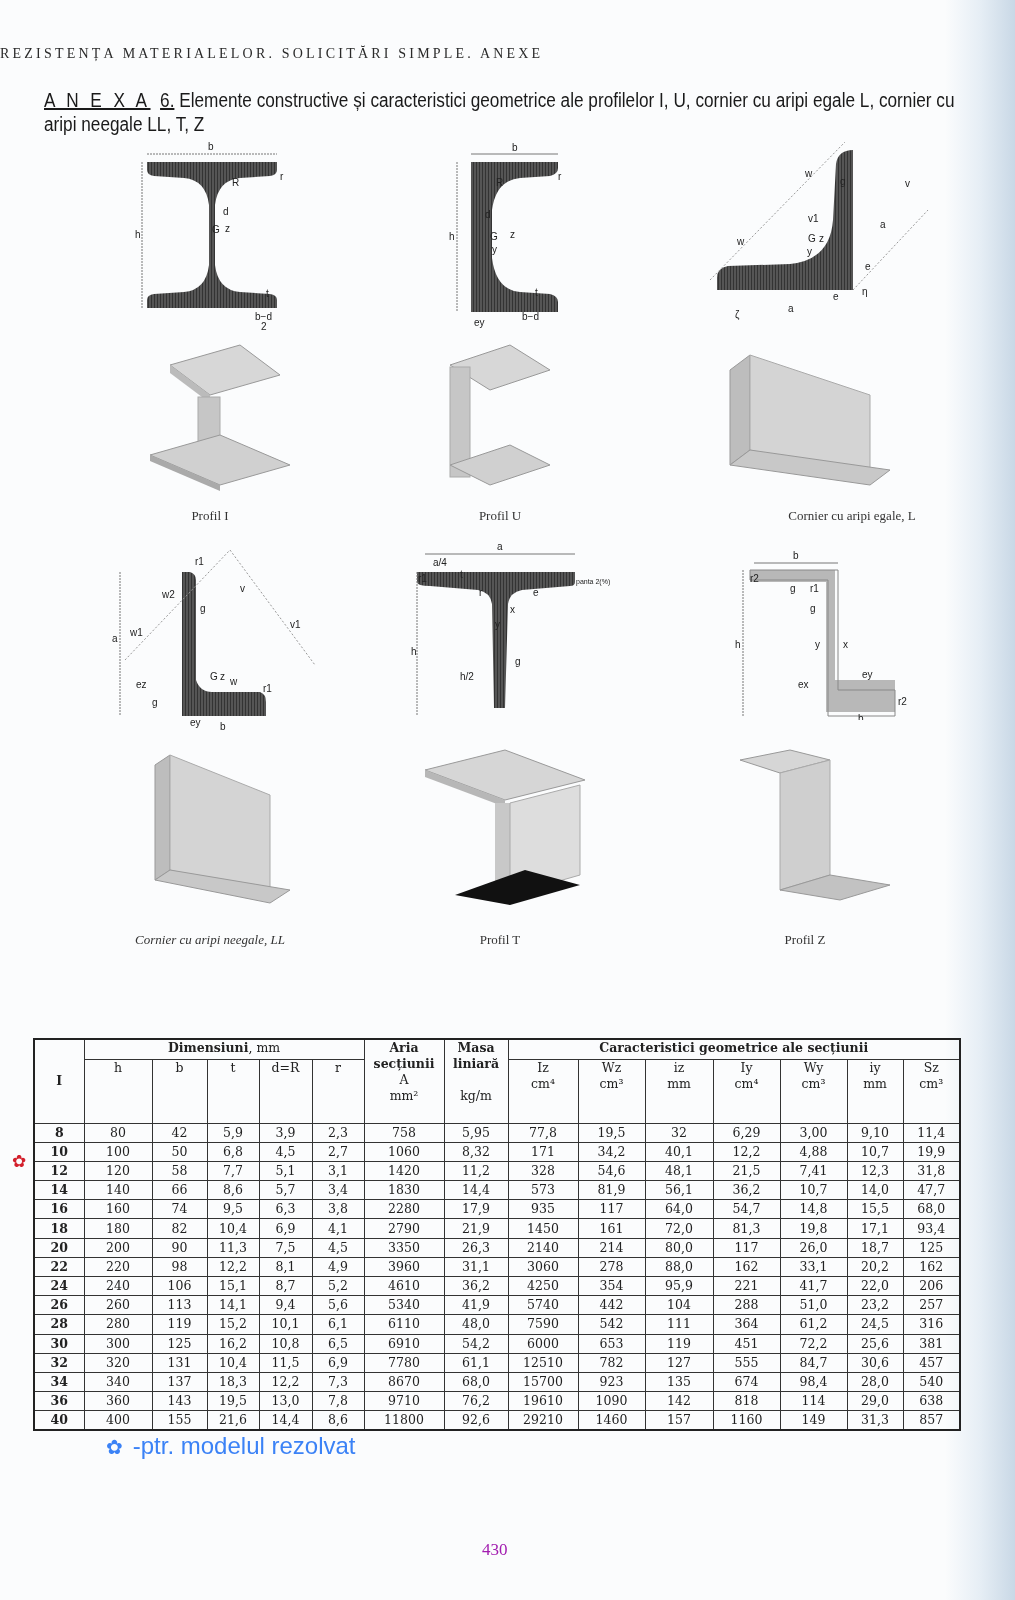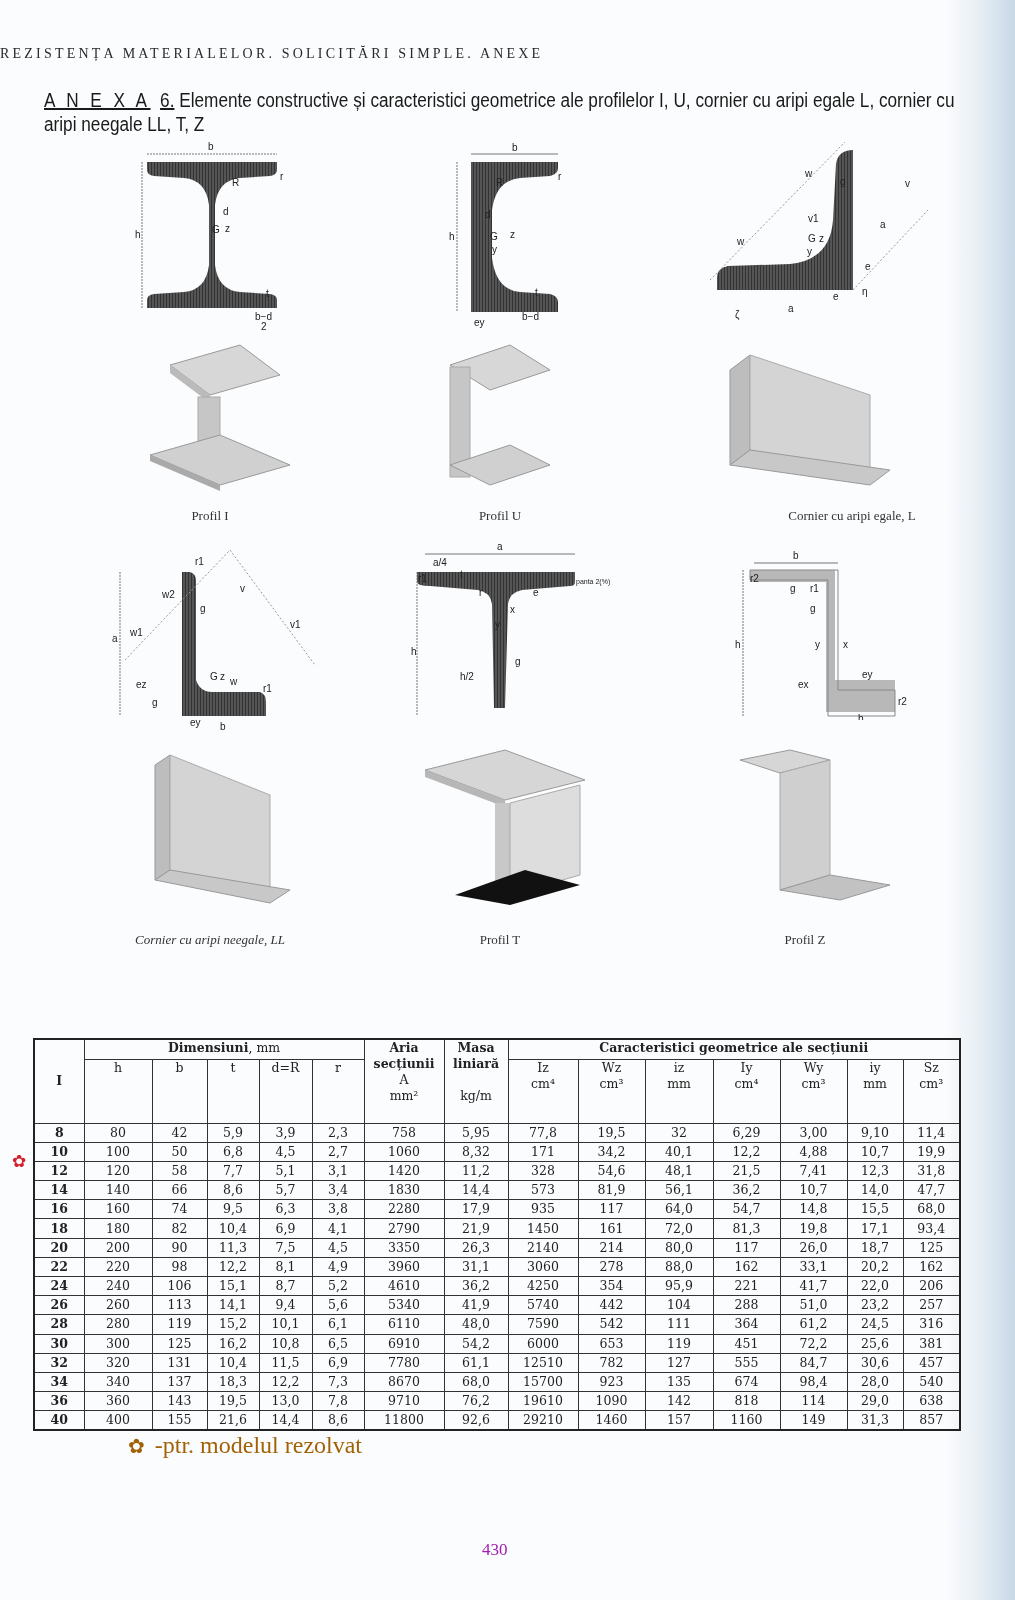--- a/index.html
+++ b/index.html
@@ -24,21 +24,21 @@
 
   table.profile { position: absolute; left: 33px; top: 1038px; border-collapse: collapse;
     font-family: "DejaVu Serif", serif; font-size: 12.5px; color: #222; }
   table.profile td, table.profile th { border: 1px solid #333; text-align: center; padding: 0; font-weight: normal; height: 19.2px; line-height: 18px; }
   table.profile th { vertical-align: top; line-height: 16px; }
   table.profile .b { font-weight: bold; }
   table.profile tbody td:first-child { font-weight: bold; }
   table.profile { border: 2px solid #222; }
 
   .marker-star { position: absolute; left: 12px; top: 1151px; color: #d3202c; font-size: 17px; }
-  .note { position: absolute; left: 128px; top: 1432px; color: #a16207; font-family: Liberation Serif, serif; font-size: 24px; }
+  .note { position: absolute; left: 106px; top: 1432px; color: #3b82f6; font-family: Liberation Sans, sans-serif; font-size: 24px; }
   .note .star { font-size: 20px; margin-right: 10px; }
   .page-num { position: absolute; left: 482px; top: 1540px; font-family: "Liberation Serif", serif; font-size: 17px; color: #a21caf; }
 </style>
 </head>
 <body>
 
 <div class="scan-edge"></div>
 
 <div class="running-head">REZISTENȚA MATERIALELOR. SOLICITĂRI SIMPLE. ANEXE</div>
 

